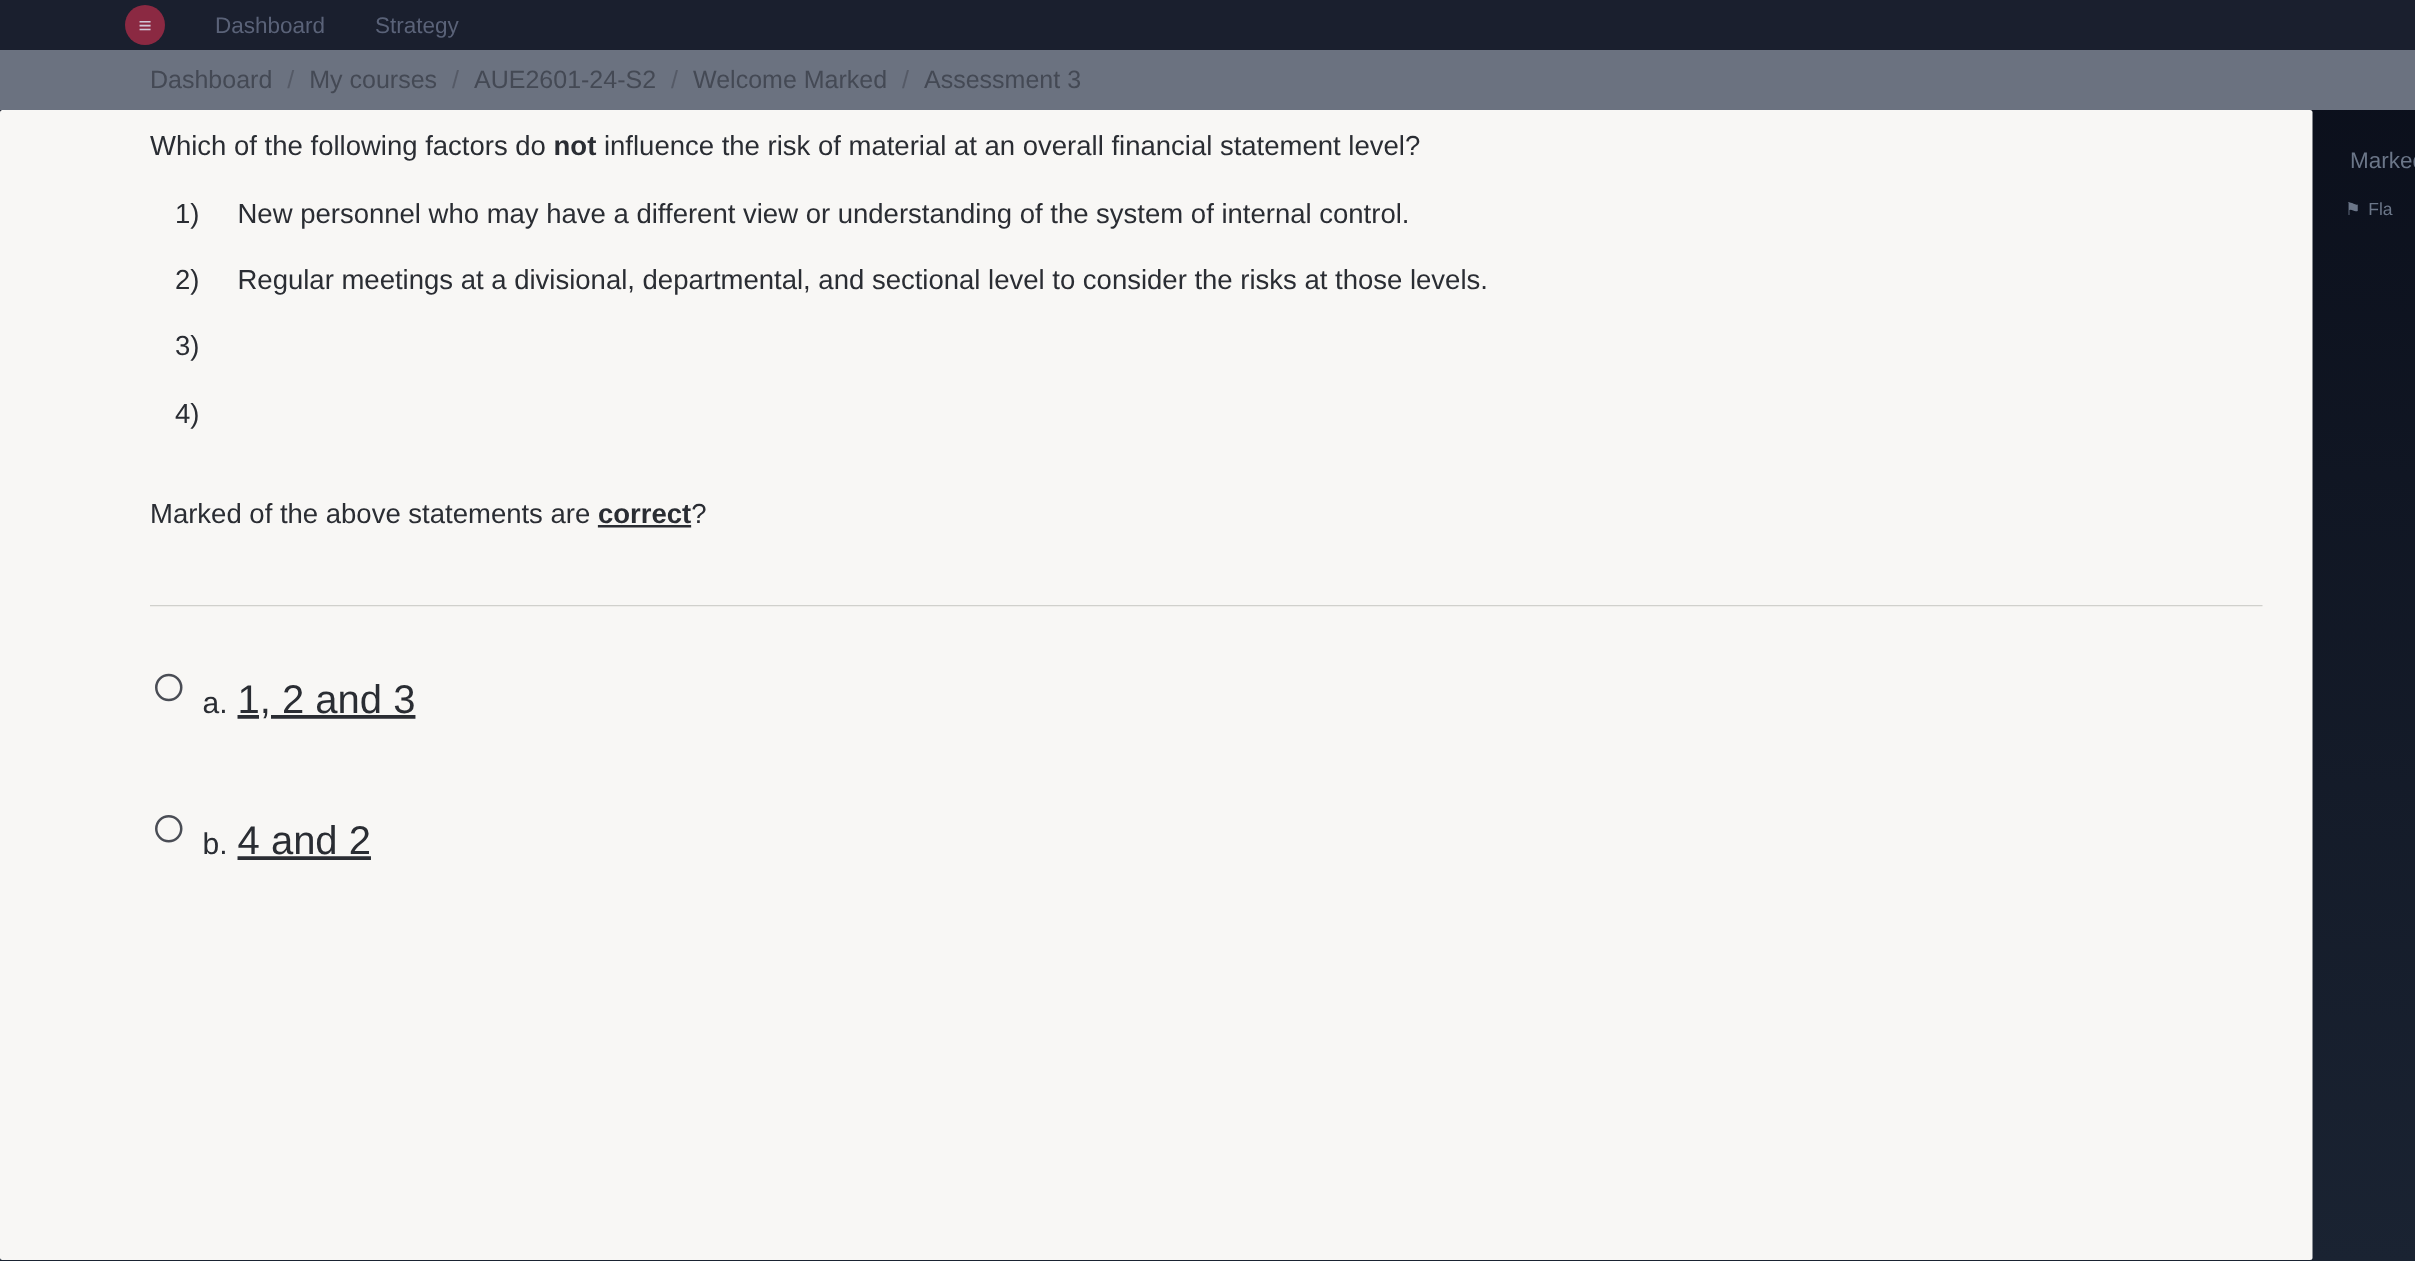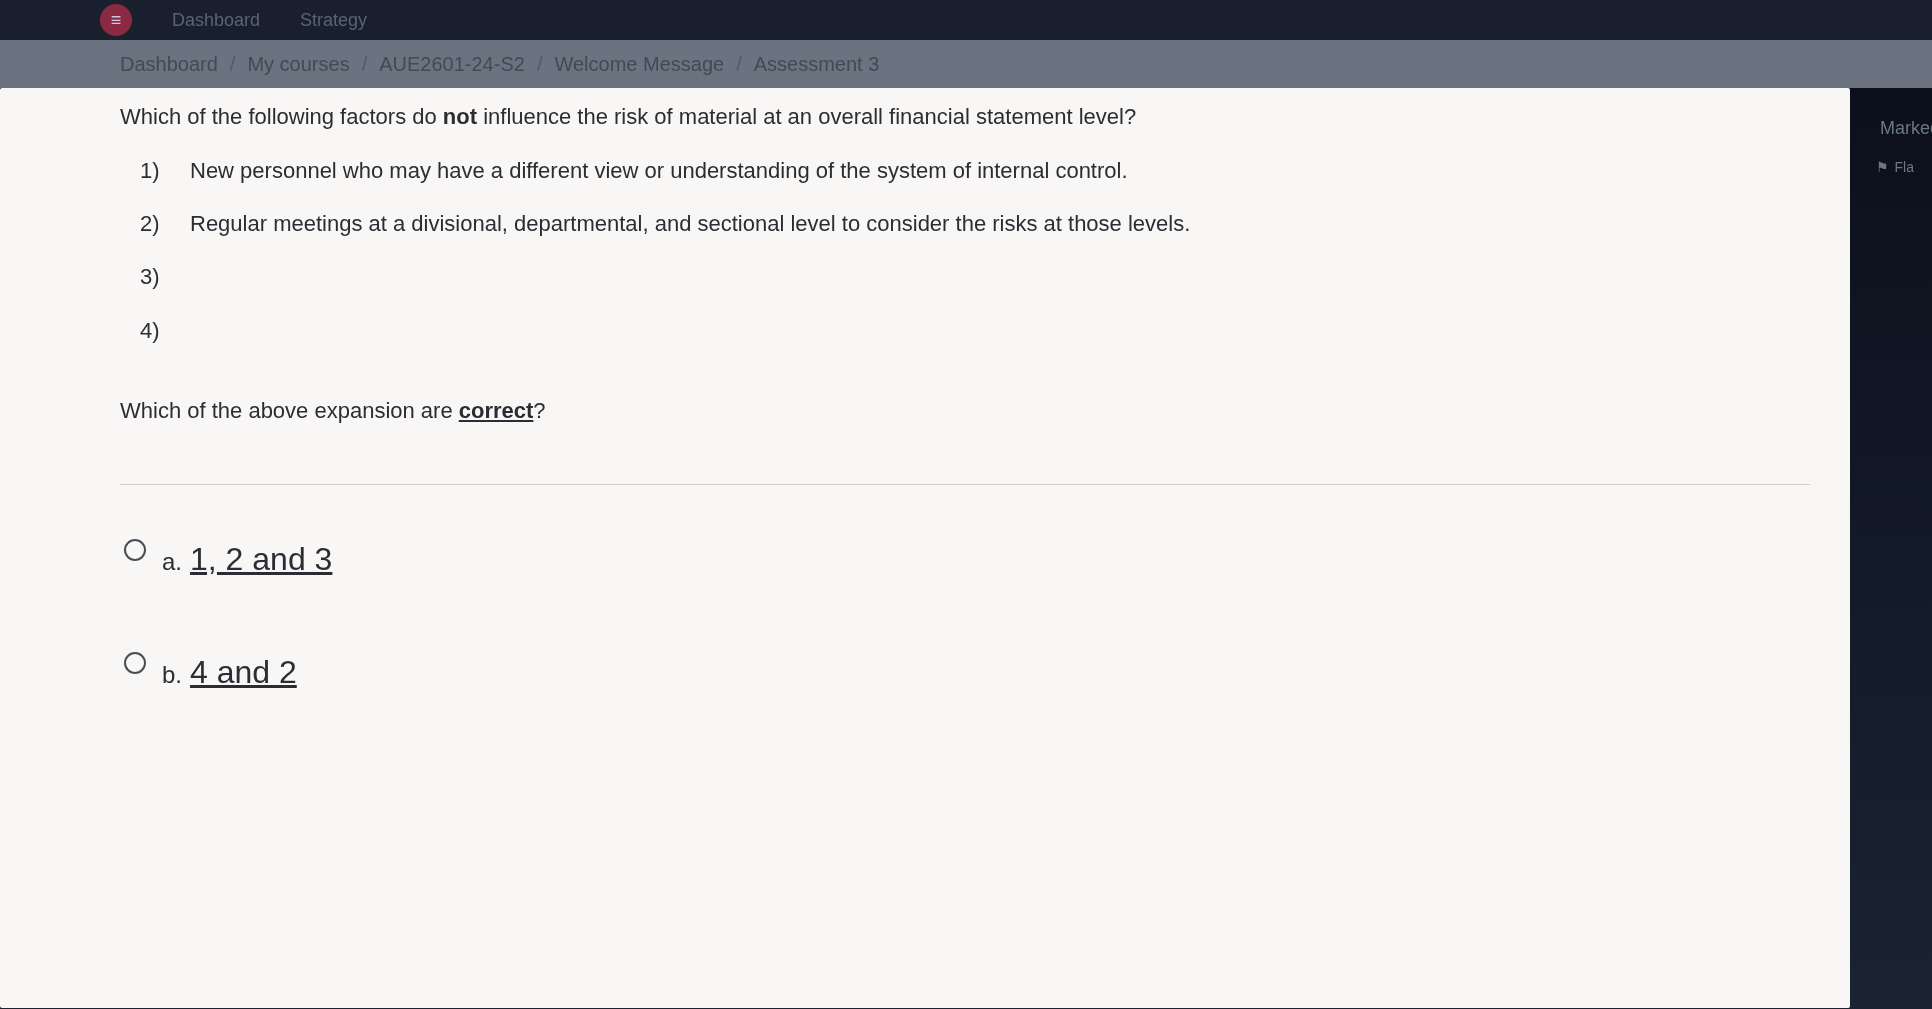--- a/index.html
+++ b/index.html
@@ -171,21 +171,21 @@
   <span class="nav-link">Strategy</span>
 </div>
 
 <div class="breadcrumb-bar">
   <span class="breadcrumb-item">Dashboard</span>
   <span class="breadcrumb-sep">/</span>
   <span class="breadcrumb-item">My courses</span>
   <span class="breadcrumb-sep">/</span>
   <span class="breadcrumb-item">AUE2601-24-S2</span>
   <span class="breadcrumb-sep">/</span>
-  <span class="breadcrumb-item">Welcome Message</span>
+  <span class="breadcrumb-item">Welcome Marked</span>
   <span class="breadcrumb-sep">/</span>
   <span class="breadcrumb-item">Assessment 3</span>
 </div>
 
 <div class="content-wrapper">
   <div class="question-card">
 
     <p class="question-stem">
       <span>Which of the following factors do </span><strong>not</strong><span> influence the risk of material at an overall financial statement level?</span>
     </p>
@@ -201,21 +201,21 @@
       </div>
       <div class="factor-item">
         <span class="factor-num">3)</span>
       </div>
       <div class="factor-item">
         <span class="factor-num">4)</span>
       </div>
     </div>
 
     <p class="sub-question">
-      <span>Which of the above expansion are </span><strong>correct</strong><span>?</span>
+      <span>Marked of the above statements are </span><strong>correct</strong><span>?</span>
     </p>
 
     <hr class="divider">
 
     <div class="answer-option">
       <div class="radio-circle"></div>
       <div class="option-label">
         <span class="option-letter">a.</span>
         <span class="option-text">1, 2 and 3</span>
       </div>

